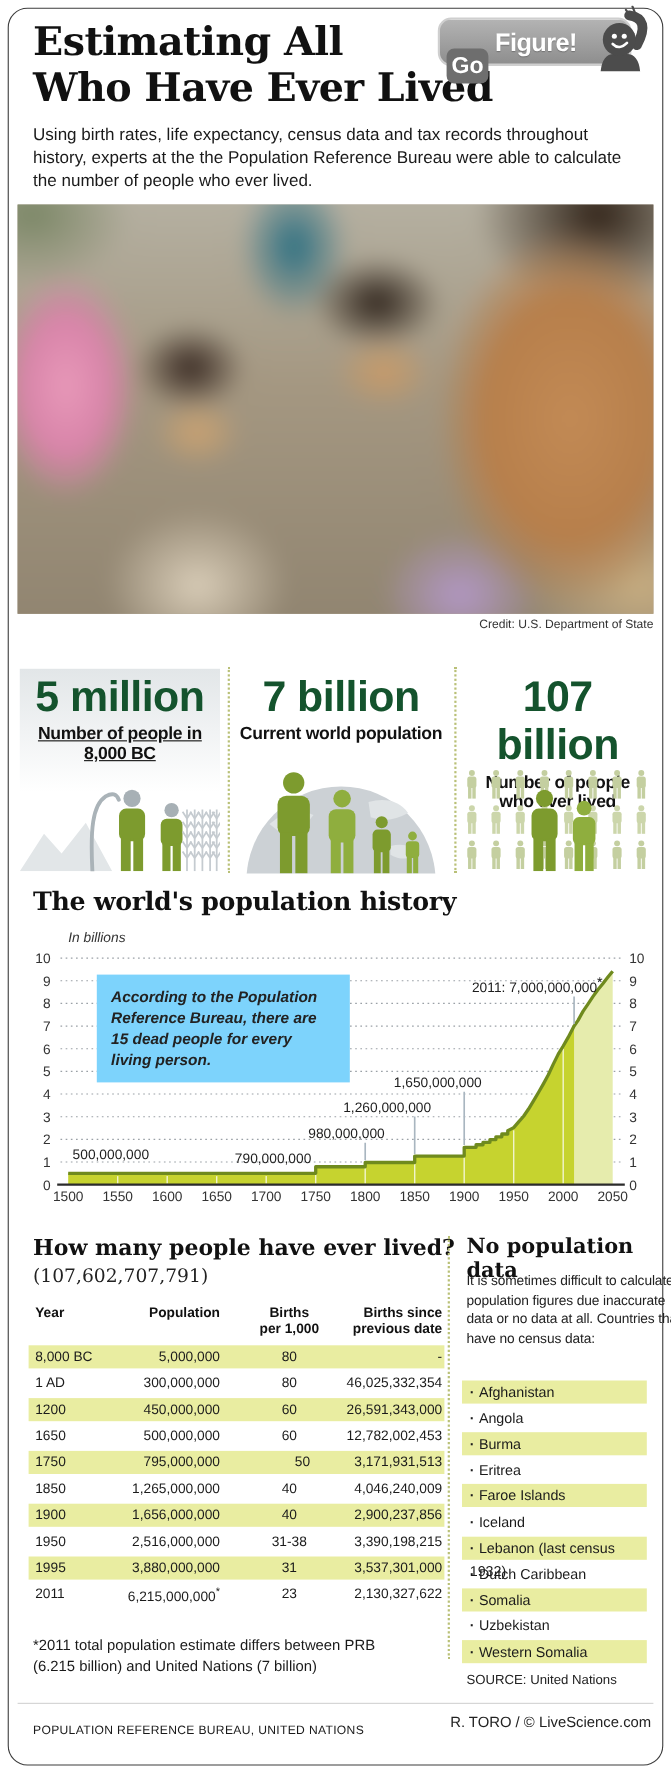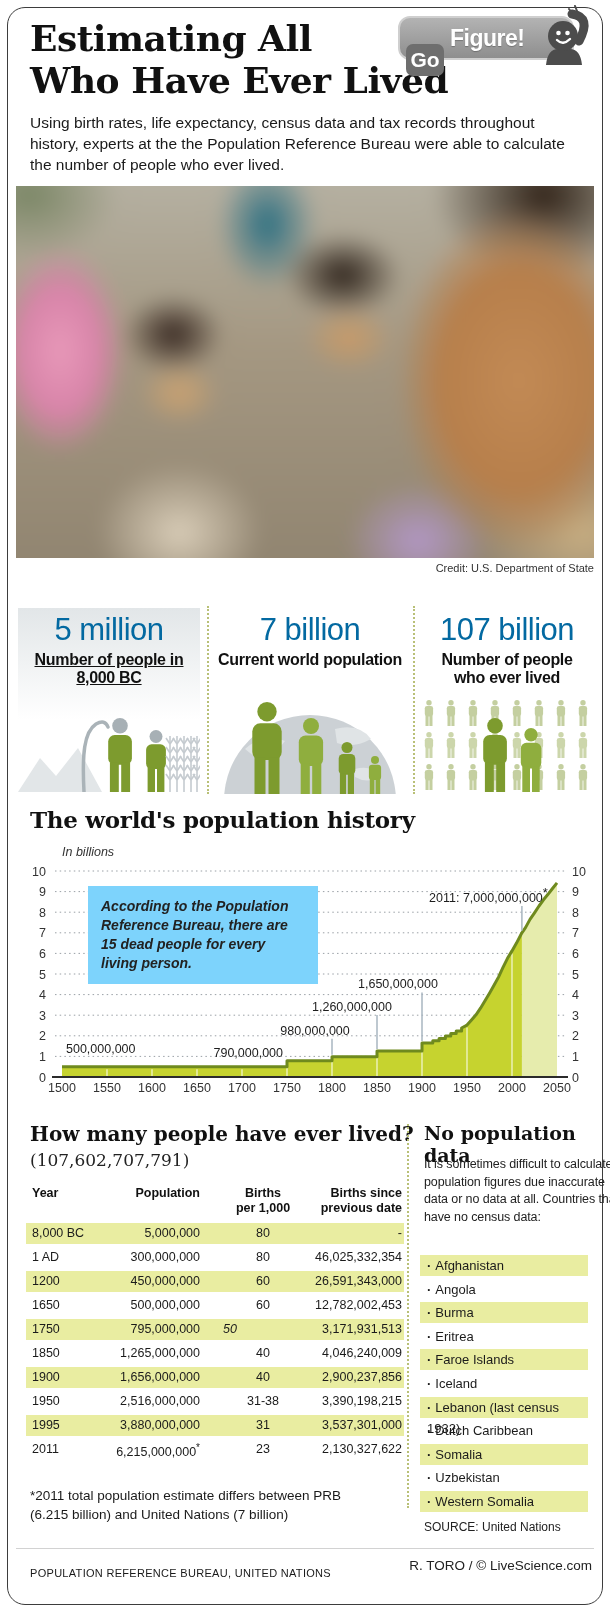--- a/index.html
+++ b/index.html
@@ -36,21 +36,21 @@
       radial-gradient(130px 95px at 6% 8%, #7a8666 0%, rgba(122,134,102,0) 70%),
       radial-gradient(105px 85px at 68% 90%, #b197c4 0%, rgba(177,151,196,0) 70%),
       radial-gradient(150px 115px at 94% 88%, #c6ad83 0%, rgba(198,173,131,0) 72%),
       radial-gradient(120px 100px at 30% 88%, #d8cdb9 0%, rgba(216,205,185,0) 70%),
       linear-gradient(180deg, #b7b3a6 0%, #a39782 45%, #8e8370 100%);}
   .credit{right:16px;top:562px;font-size:11px;color:#333;}
 
   
   .stat-sep{top:606px;height:188px;border-left:2px dotted #b9c077;}
   .stat-col{text-align:center;}
-  .stat-value{font-size:31px;font-weight:normal;color:#0369a1;letter-spacing:-0.5px;}
+  .stat-value{font-size:39px;font-weight:bold;color:#14532d;letter-spacing:-0.5px;}
   .stat-label{font-size:16px;font-weight:bold;color:#111;line-height:18px;letter-spacing:-0.3px;margin-top:3px;}
   .stat1-bg{left:18px;top:608px;width:182px;height:112px;background:linear-gradient(180deg,#e2e6e8 0%,rgba(240,242,243,0) 100%);}
 
   
   .chart-title{left:30px;top:806px;font-size:23px;letter-spacing:-0.3px;}
   .unit-label{left:62px;top:845px;font-size:12.5px;font-style:italic;color:#333;}
   .callout{left:88px;top:886px;width:204px;background:#7dd3fc;padding:11px 13px;font-size:14px;font-weight:bold;
     font-style:italic;line-height:19px;color:#222;}
 
   
@@ -409,21 +409,21 @@
       <div class="trow">
         <div class="cell" style="left: 6px; width: 70px; text-align: left;">1650</div>
         <div class="cell" style="left: 74px; width: 100px; text-align: right;">500,000,000</div>
         <div class="cell" style="left: 197px; width: 80px; text-align: center;">60</div>
         <div class="cell" style="left: 286px; width: 90px; text-align: right;">12,782,002,453</div>
       </div>
       <div class="trow">
         <div class="bar"></div>
         <div class="cell" style="left: 6px; width: 70px; text-align: left;">1750</div>
         <div class="cell" style="left: 74px; width: 100px; text-align: right;">795,000,000</div>
-        <div class="cell" style="left: 197px; width: 80px;  font-style: italic;">50</div>
+        <div class="cell" style="left: 209px; width: 80px; text-align: center;">50</div>
         <div class="cell" style="left: 286px; width: 90px; text-align: right;">3,171,931,513</div>
       </div>
       <div class="trow">
         <div class="cell" style="left: 6px; width: 70px; text-align: left;">1850</div>
         <div class="cell" style="left: 74px; width: 100px; text-align: right;">1,265,000,000</div>
         <div class="cell" style="left: 197px; width: 80px; text-align: center;">40</div>
         <div class="cell" style="left: 286px; width: 90px; text-align: right;">4,046,240,009</div>
       </div>
       <div class="trow">
         <div class="bar"></div>

